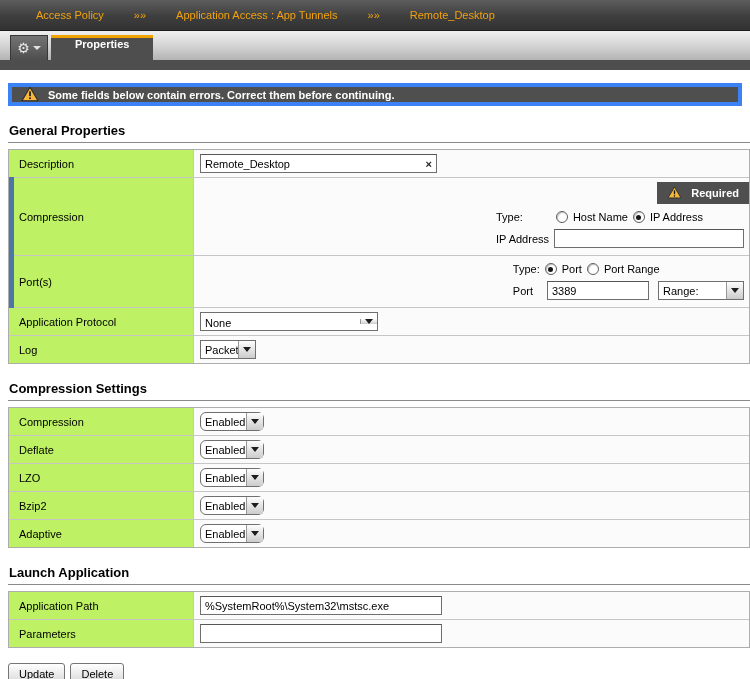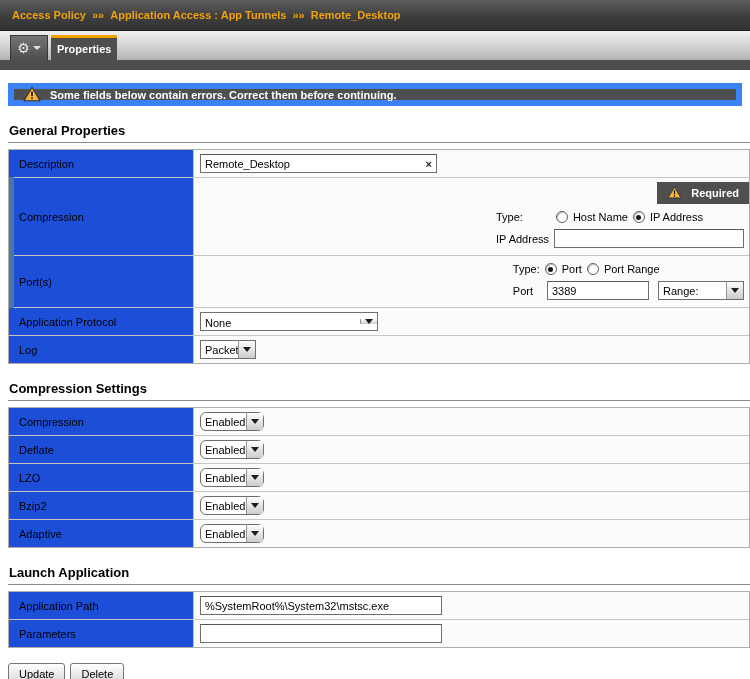--- a/index.html
+++ b/index.html
@@ -13,21 +13,21 @@
     overflow: hidden;
   }
   
   .breadcrumb-bar {
     height: 31px;
     background: linear-gradient(180deg, #5d5d5d 0%, #3e3e3e 55%, #323232 100%);
     border-bottom: 1px solid #1c1c1c;
     display: flex; align-items: center;
     padding: 0 12px; gap: 6px;
   }
-  .crumb, .crumb-sep { color: #f2a20d; font-weight: bold; white-space: nowrap; }
+  .crumb, .crumb-sep { color: #f2a20d; font-weight: normal; white-space: nowrap; margin-left: 24px; }
   .crumb { cursor: pointer; }
   
   .tab-strip {
     height: 29px;
     background: linear-gradient(180deg, #efefef 0%, #d2d2d2 55%, #b3b3b3 100%);
     display: flex; align-items: flex-end;
     padding-left: 10px; gap: 3px;
   }
   .gear-btn {
     height: 25px; min-width: 38px;
@@ -40,52 +40,52 @@
   .chev-down {
     width: 0; height: 0;
     border-left: 4px solid transparent; border-right: 4px solid transparent;
     border-top: 4px solid #e0e0e0;
   }
   .tab-active {
     height: 25px;
     background: #4e4e4e;
     border-top: 3px solid #f0a300;
     color: #fff; font-weight: bold;
-    padding: 0 6px;
-    display: flex; align-items: center;
+    padding: 0 24px;
+    display: flex; 
     cursor: pointer;
   }
   .dark-strip { height: 10px; background: #4e4e4e; }
   
   .error-banner {
     margin: 13px 8px 0 8px;
     height: 23px;
     background: #4f4f4f;
-    border: 6px solid #3b82f6;
+    border: 4px solid #3b82f6;
     color: #fff; font-weight: bold;
     display: flex; align-items: center; gap: 9px;
     padding: 0 9px;
   }
   
   .section-title {
     font-size: 13px; font-weight: bold;
     margin: 15px 0 0 8px;
     padding: 2px 0 4px 1px;
     border-bottom: 1px solid #8a8a8a;
   }
   .form-table {
     width: 742px;
     margin: 6px 0 0 8px;
     border: 1px solid #adadad;
   }
   .frow { display: flex; border-bottom: 1px solid #c6c6c6; position: relative; background: #fbfbfb; }
   .frow:last-child { border-bottom: none; }
   .fcell-label {
     width: 185px; flex: none;
-    background: #1d4ed8;
+    background: #bef264;
     border-right: 1px solid #c6c6c6;
     padding: 7px 6px 7px 10px;
     display: flex; align-items: center;
   }
   .fcell-content {
     flex: 1;
     padding: 4px 6px;
     display: flex; align-items: center; gap: 6px;
   }
   .error-row::before {

